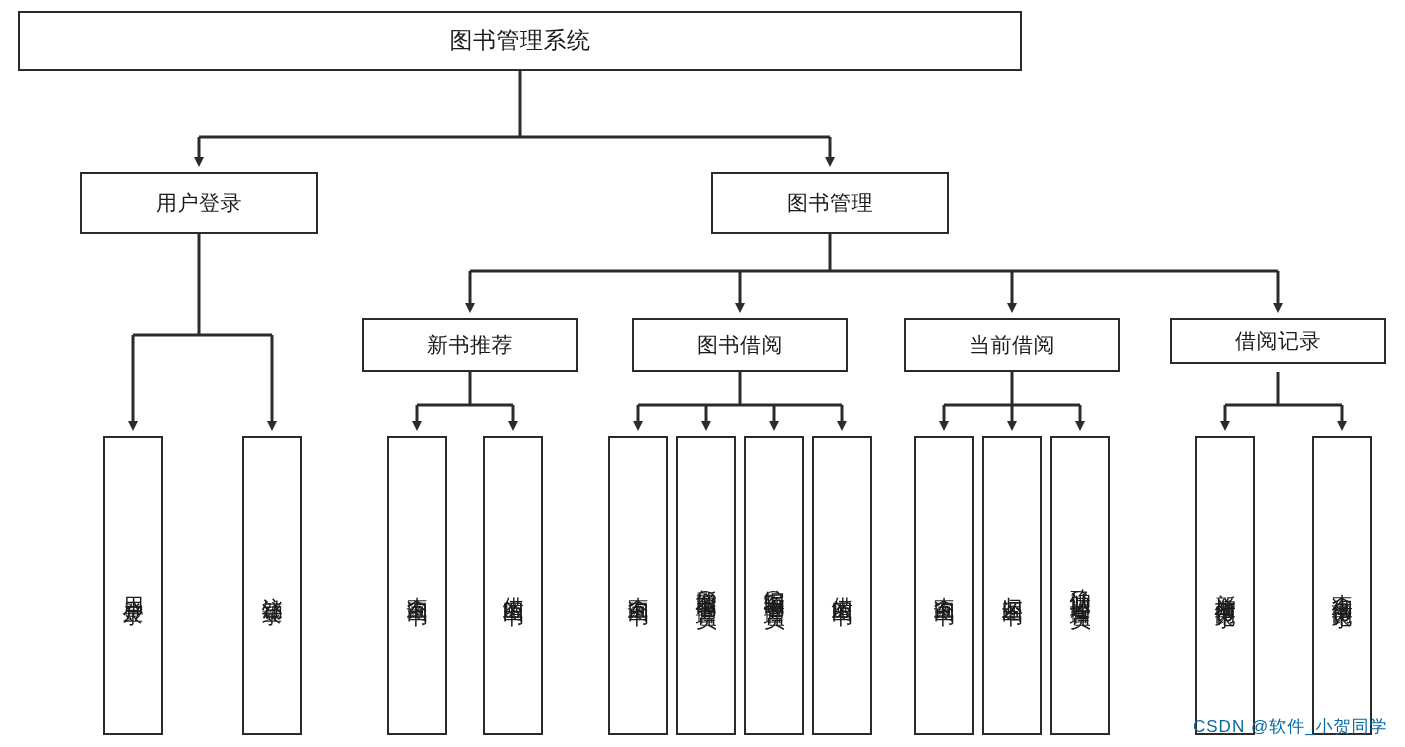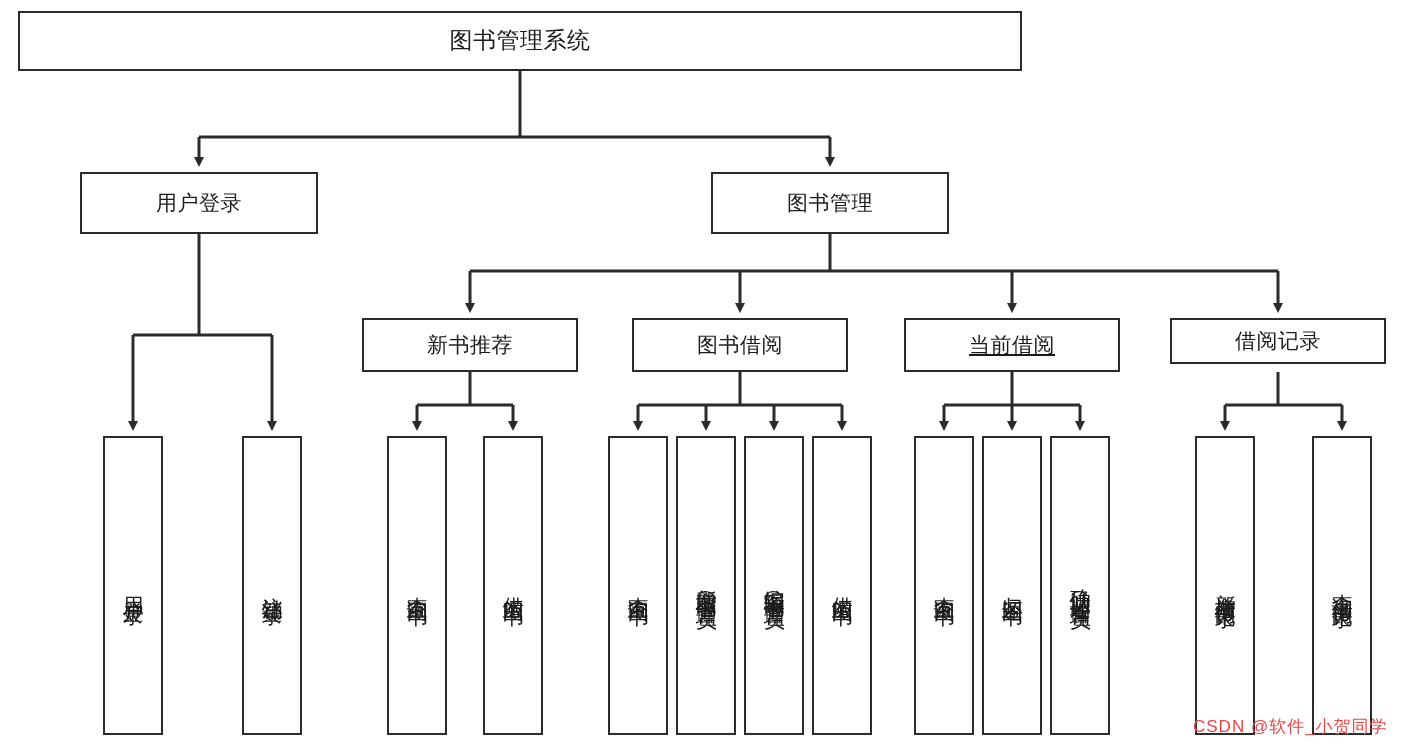--- a/index.html
+++ b/index.html
@@ -52,21 +52,21 @@
     letter-spacing: 3px;
     white-space: nowrap;
   }
   .node.vert .vtext {
     writing-mode: vertical-rl;
     text-orientation: upright;
     display: block;
   }
   .watermark {
     position: absolute;
-    color: #ef4444;
+    color: #0369a1;
     font-size: 17px;
     letter-spacing: 1px;
     white-space: nowrap;
     user-select: none;
   }
 </style>
 </head>
 <body>
 
 <div id="canvas">
@@ -131,21 +131,21 @@
   <div class="node horiz" style="left:711px; top:172px; width:238px; height:62px;">
     <span>图书管理</span>
   </div>
 
   <div class="node horiz" style="left:362px; top:318px; width:216px; height:54px;text-align:center;">
     <span>新书推荐</span>
   </div>
   <div class="node horiz" style="left:632px; top:318px; width:216px; height:54px;">
     <span>图书借阅</span>
   </div>
-  <div class="node horiz" style="left:904px; top:318px; width:216px; height:54px;text-decoration:underline;">
+  <div class="node horiz" style="left:904px; top:318px; width:216px; height:54px;">
     <span>当前借阅</span>
   </div>
   <div class="node horiz" style="left:1170px; top:318px; width:216px; height:46px;">
     <span>借阅记录</span>
   </div>
 
   <div class="node vert" style="left:103px; top:436px; width:60px; height:299px;">
     <span class="vtext">用户登录</span>
   </div>
   <div class="node vert" style="left:242px; top:436px; width:60px; height:299px;">

